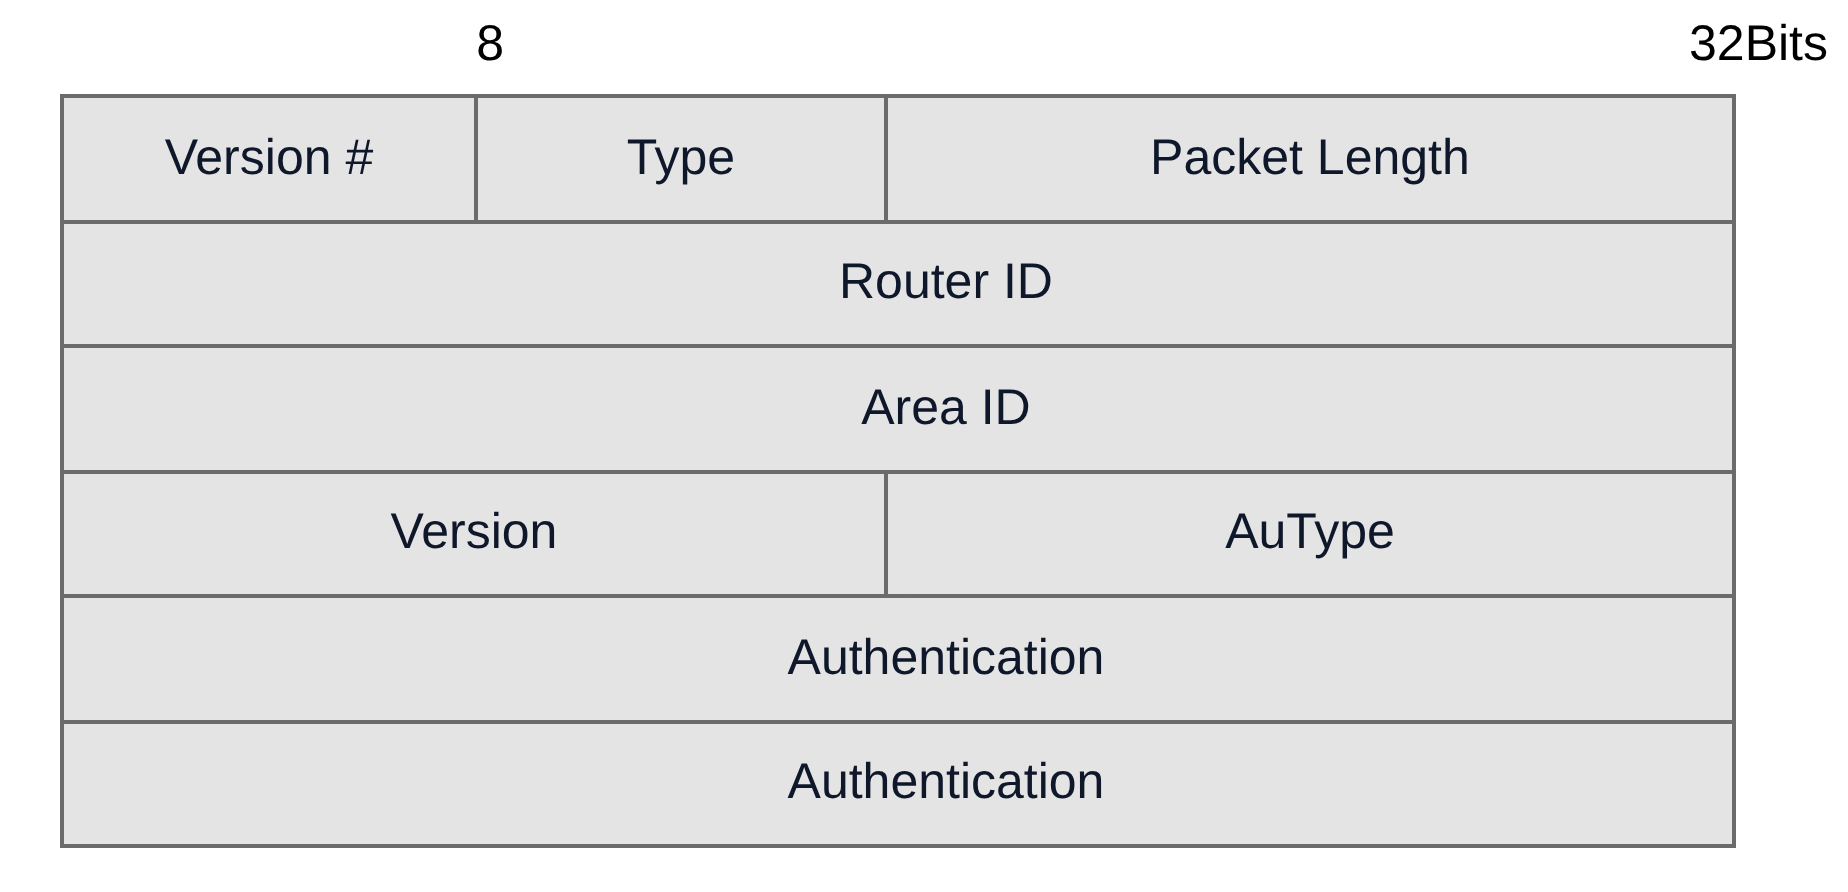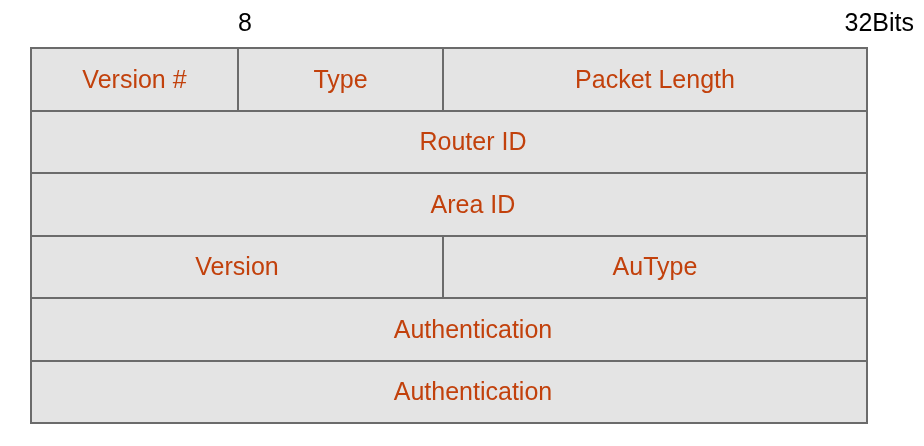--- a/index.html
+++ b/index.html
@@ -85,21 +85,21 @@
   }
 
   .packet-cell {
     display: flex;
     align-items: center;
     justify-content: center;
     box-sizing: border-box;
     background: #e4e4e4;
     border-right: 2px solid #6b6b6b;
     font-size: 25px;
-    color: #c2410c;
+    color: #0f172a;
     white-space: nowrap;
     overflow: hidden;
   }
   .packet-cell:last-child {
     border-right: none;
   }
 
   
   .w-8  { flex: 0 0 24.82%; }   
   .w-8b { flex: 0 0 24.58%; text-align: center; }   

